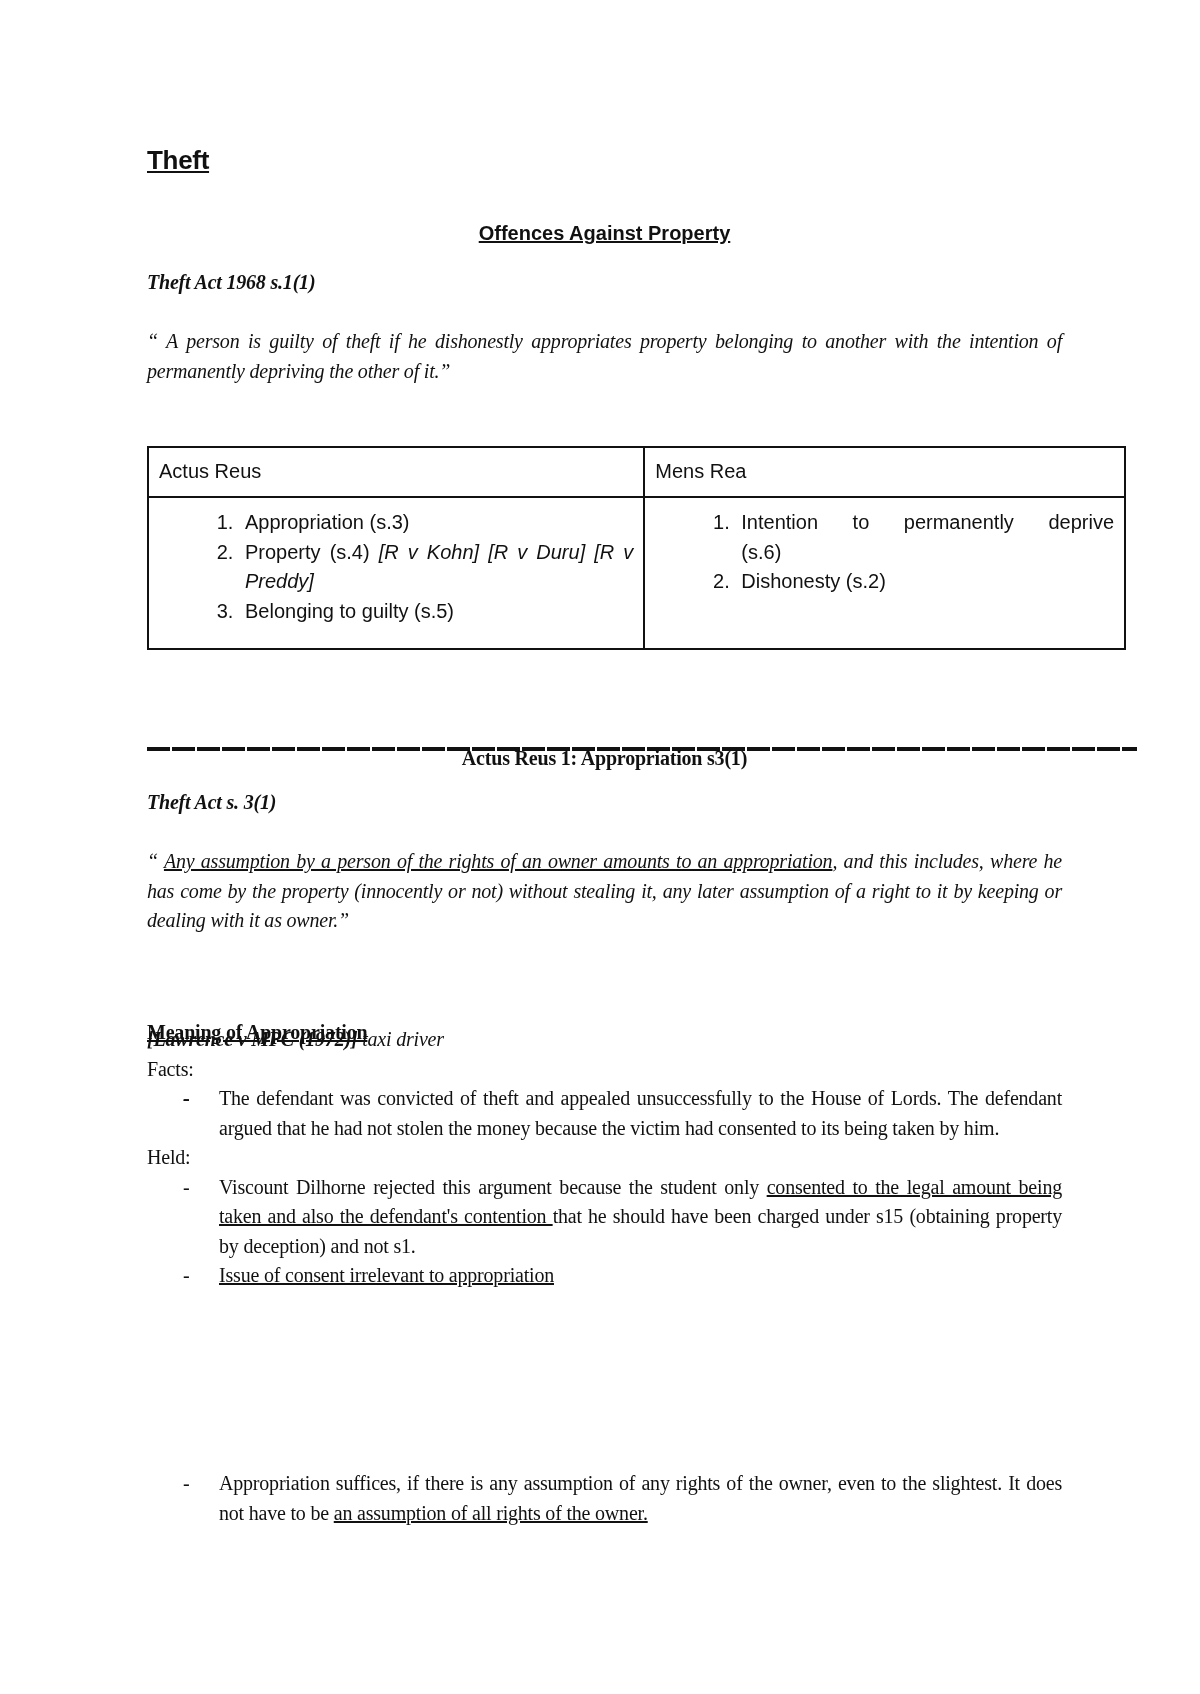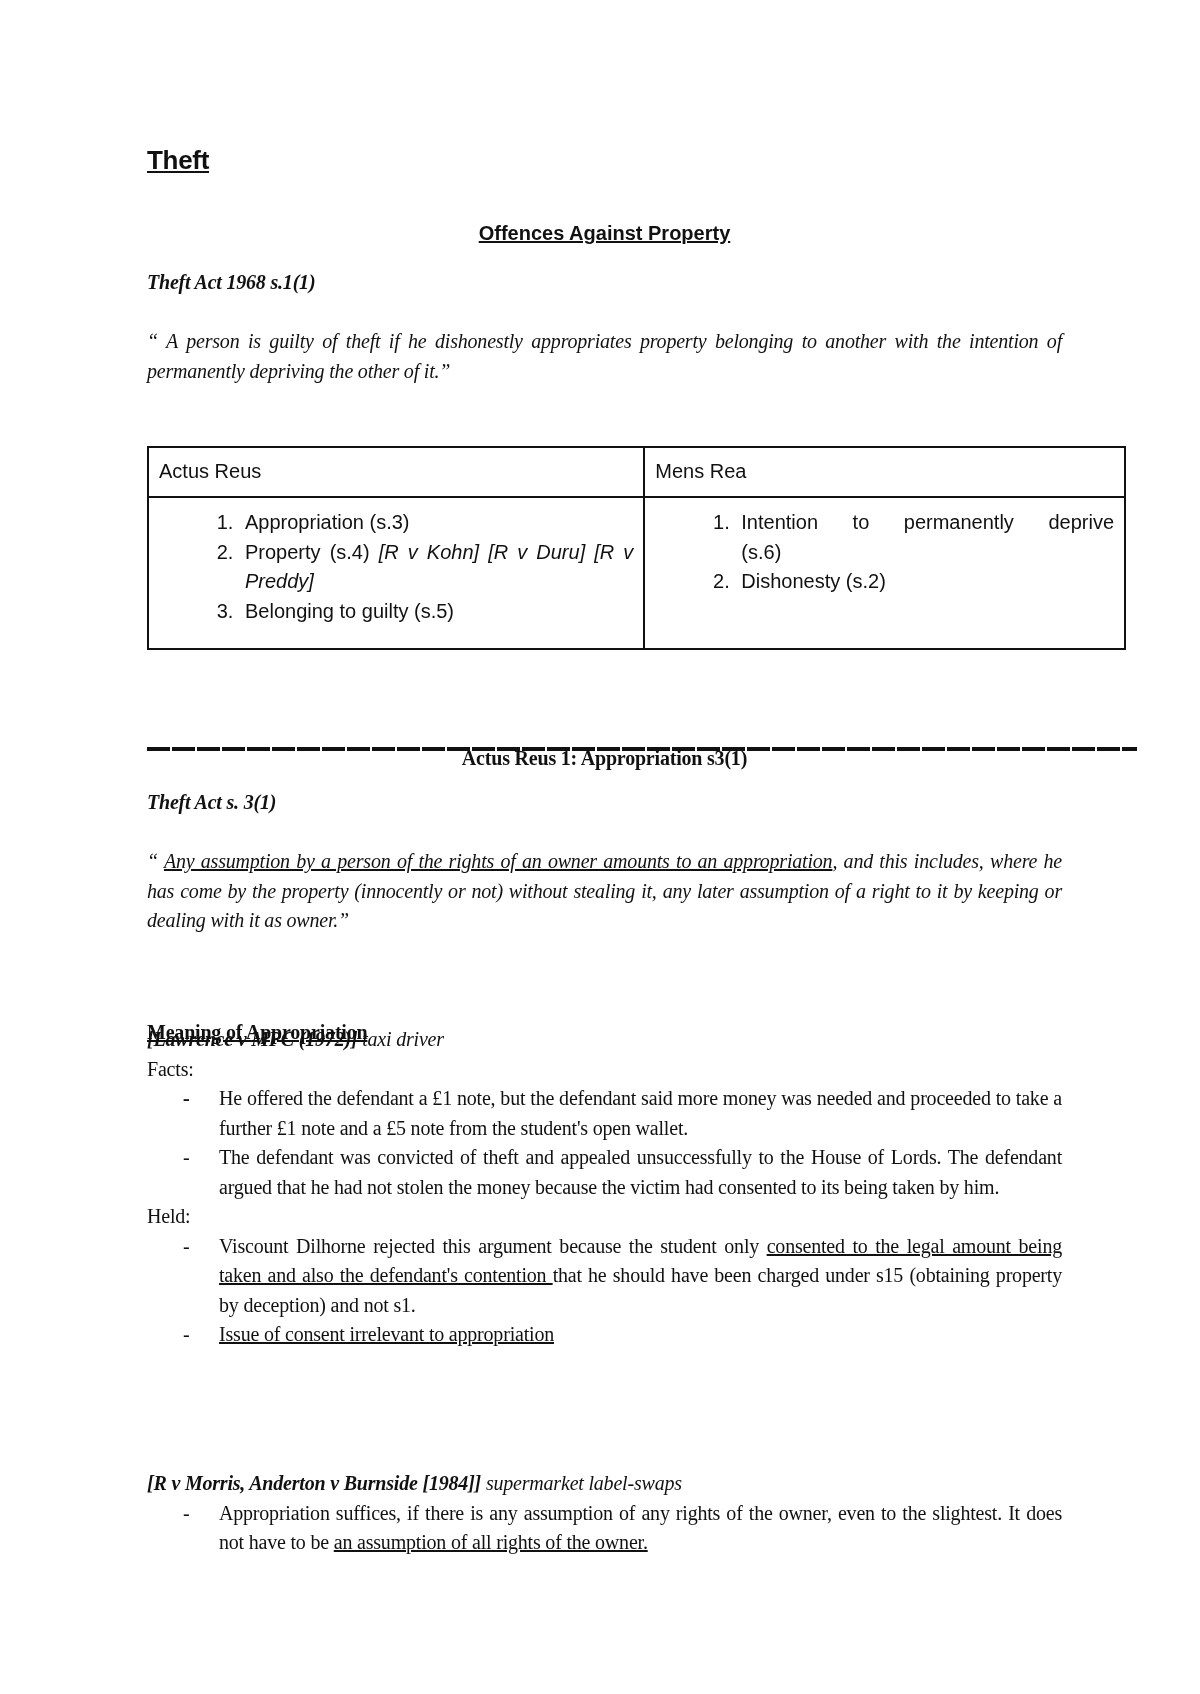--- a/index.html
+++ b/index.html
@@ -73,30 +73,29 @@
 
   <div class="abs line i justify" style="top:847px;"><span>“ </span><span class="u">Any assumption by a person of the rights of an owner amounts to an appropriation</span><span>, and this includes, where he has come by the property (innocently or not) without stealing it, any later assumption of a right to it by keeping or dealing with it as owner.”</span></div>
 
   <div class="abs line b u" style="top:1018px;">Meaning of Appropriation</div>
 
   <div class="abs line" style="top:1025px;">
     <div><span class="bi">[Lawrence v MPC (1972)]</span><span class="i"> taxi driver</span></div>
     <div>Facts:</div>
     <ul class="dl">
       <li><span class="bullet">-</span></li>
-      <li><span class="bullet">-</span><span>He offered the defendant a £1 note, but the defendant said more money was needed and proceeded to take a further £1 note and a £5 note from the student's open wallet.</span></li>
+      <li><span class="bullet">-</span></li>
       <li><span class="bullet">-</span><span>The defendant was convicted of theft and appealed unsuccessfully to the House of Lords. The defendant argued that he had not stolen the money because the victim had consented to its being taken by him.</span></li>
     </ul>
     <div>Held:</div>
     <ul class="dl">
       <li><span class="bullet">-</span><span>Viscount Dilhorne rejected this argument because the student only </span><span class="u">consented to the legal amount being taken and also the defendant's contention </span><span>that he should have been charged under s15 (obtaining property by deception) and not s1.</span></li>
       <li><span class="bullet">-</span><span class="u">Issue of consent irrelevant to appropriation</span></li>
     </ul>
   </div>
 
   <div class="abs line" style="top:1469px;">
-    <div><span class="bi">[R v Morris, Anderton v Burnside [1984]]</span><span class="i"> supermarket label-swaps</span></div>
     <ul class="dl">
       <li><span class="bullet">-</span><span>Appropriation suffices, if there is any assumption of any rights of the owner, even to the slightest. It does not have to be </span><span class="u">an assumption of all rights of the owner.</span></li>
     </ul>
   </div>
 
 </div>
 
 </body></html>

